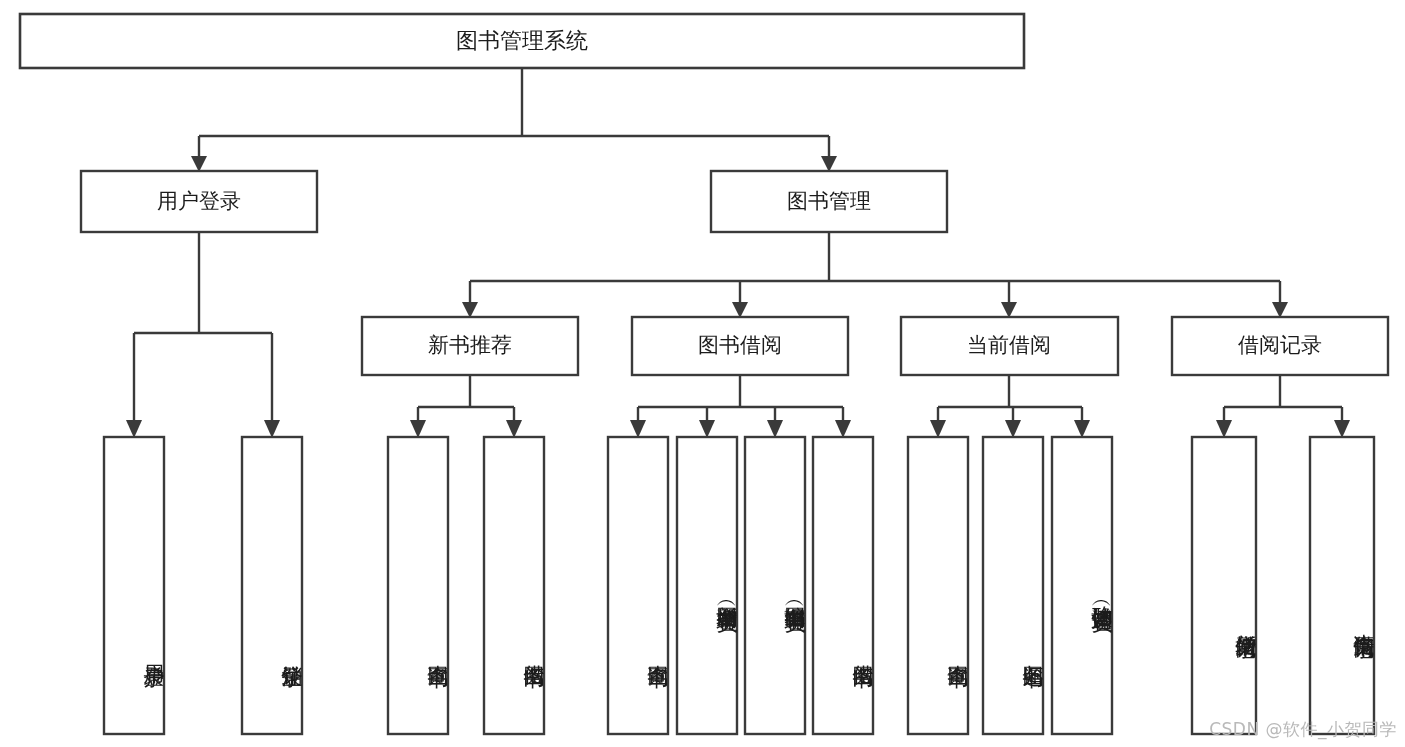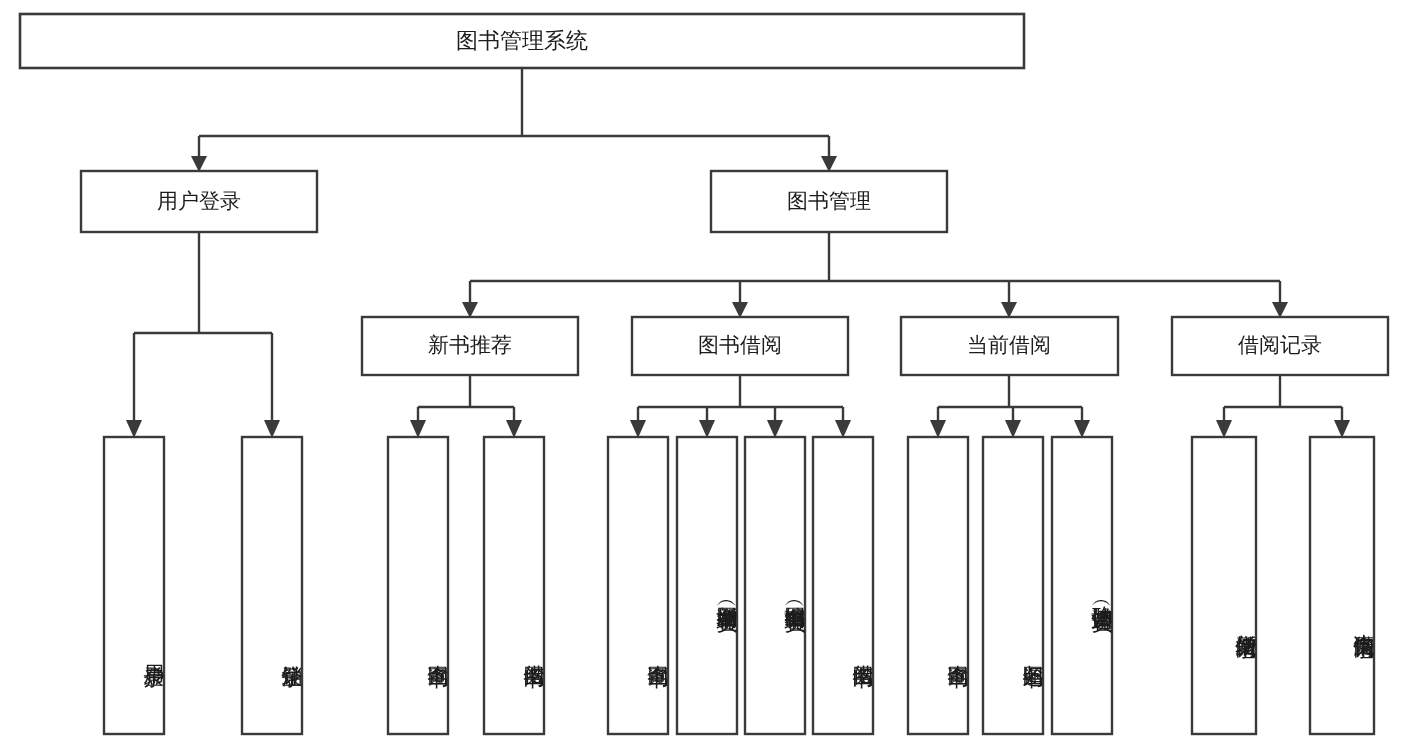--- a/index.html
+++ b/index.html
@@ -212,14 +212,15 @@
   <div class="leaf-label" style="left:908px; top:437px; width:60px; height:297px; padding-top:64px;">查询图书</div>
 
   <div class="leaf-label" style="left:983px; top:437px; width:60px; height:297px; padding-top:64px;">归还图书</div>
 
   <div class="leaf-label" style="left:1052px; top:437px; width:60px; height:297px; padding-top:8px;">确认归还（管理员）</div>
 
   <div class="leaf-label" style="left:1192px; top:437px; width:64px; height:297px; padding-top:34px;">新增借阅记录</div>
 
   <div class="leaf-label" style="left:1310px; top:437px; width:64px; height:297px; padding-top:34px;">查询借阅记录</div>
 
+  <div class="watermark">CSDN @软件_小贺同学</div>
 
 </div>
 
 </body></html>

